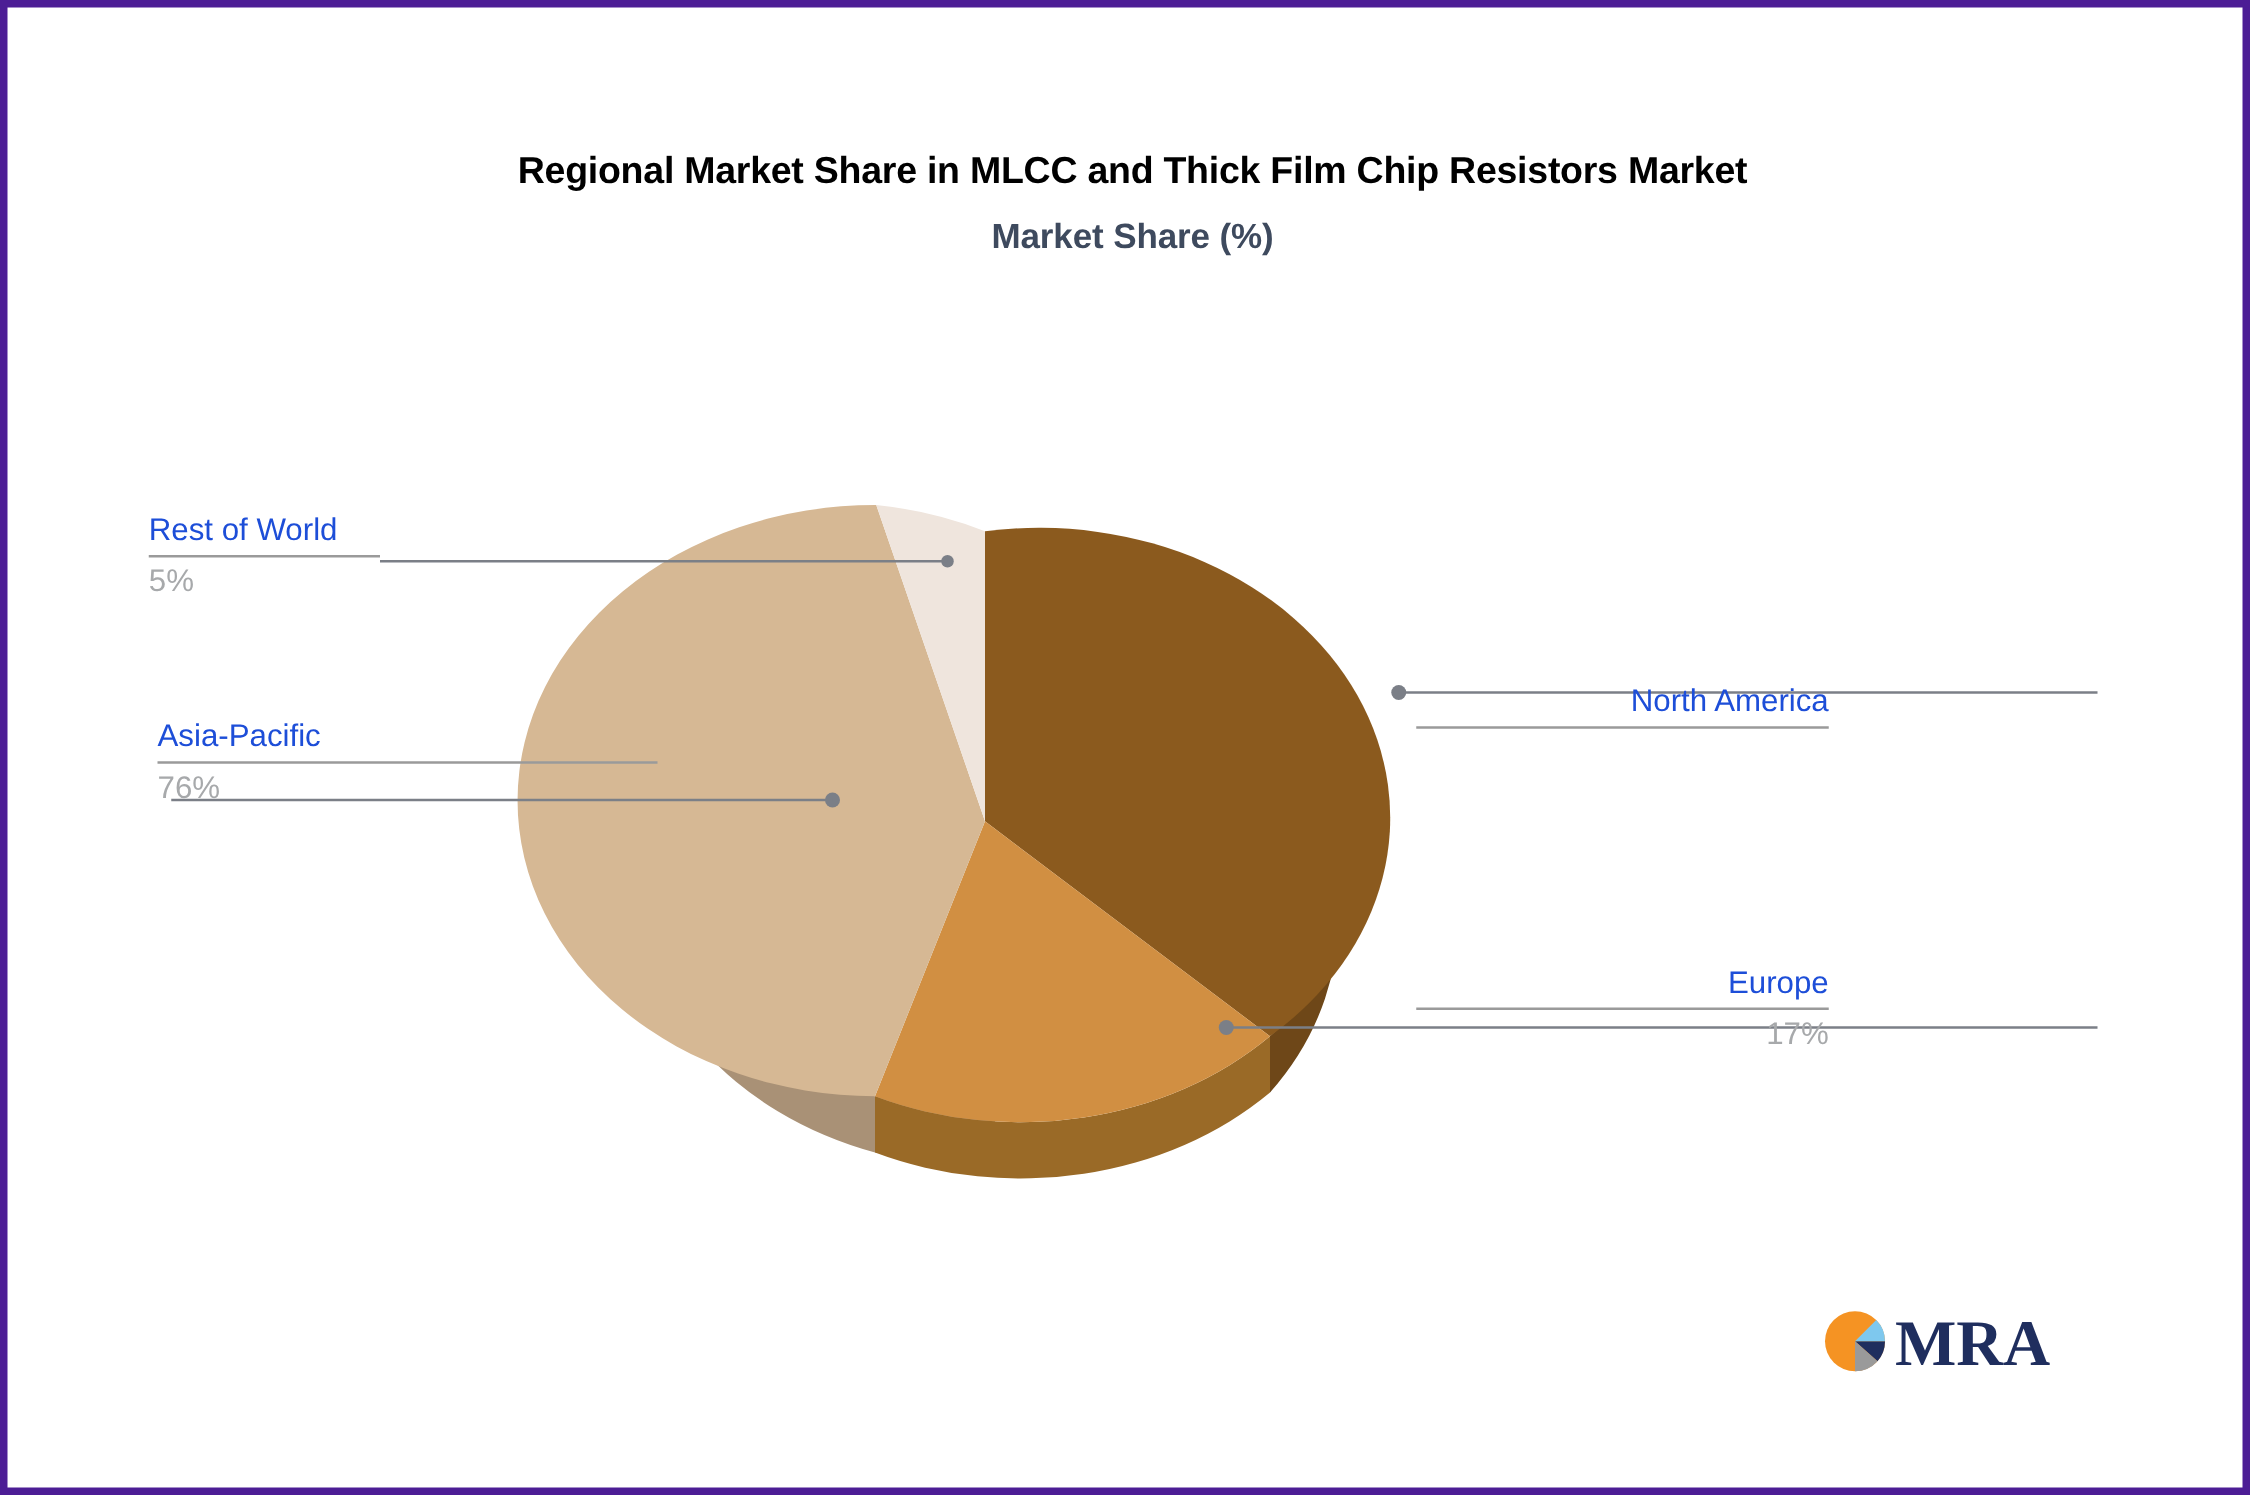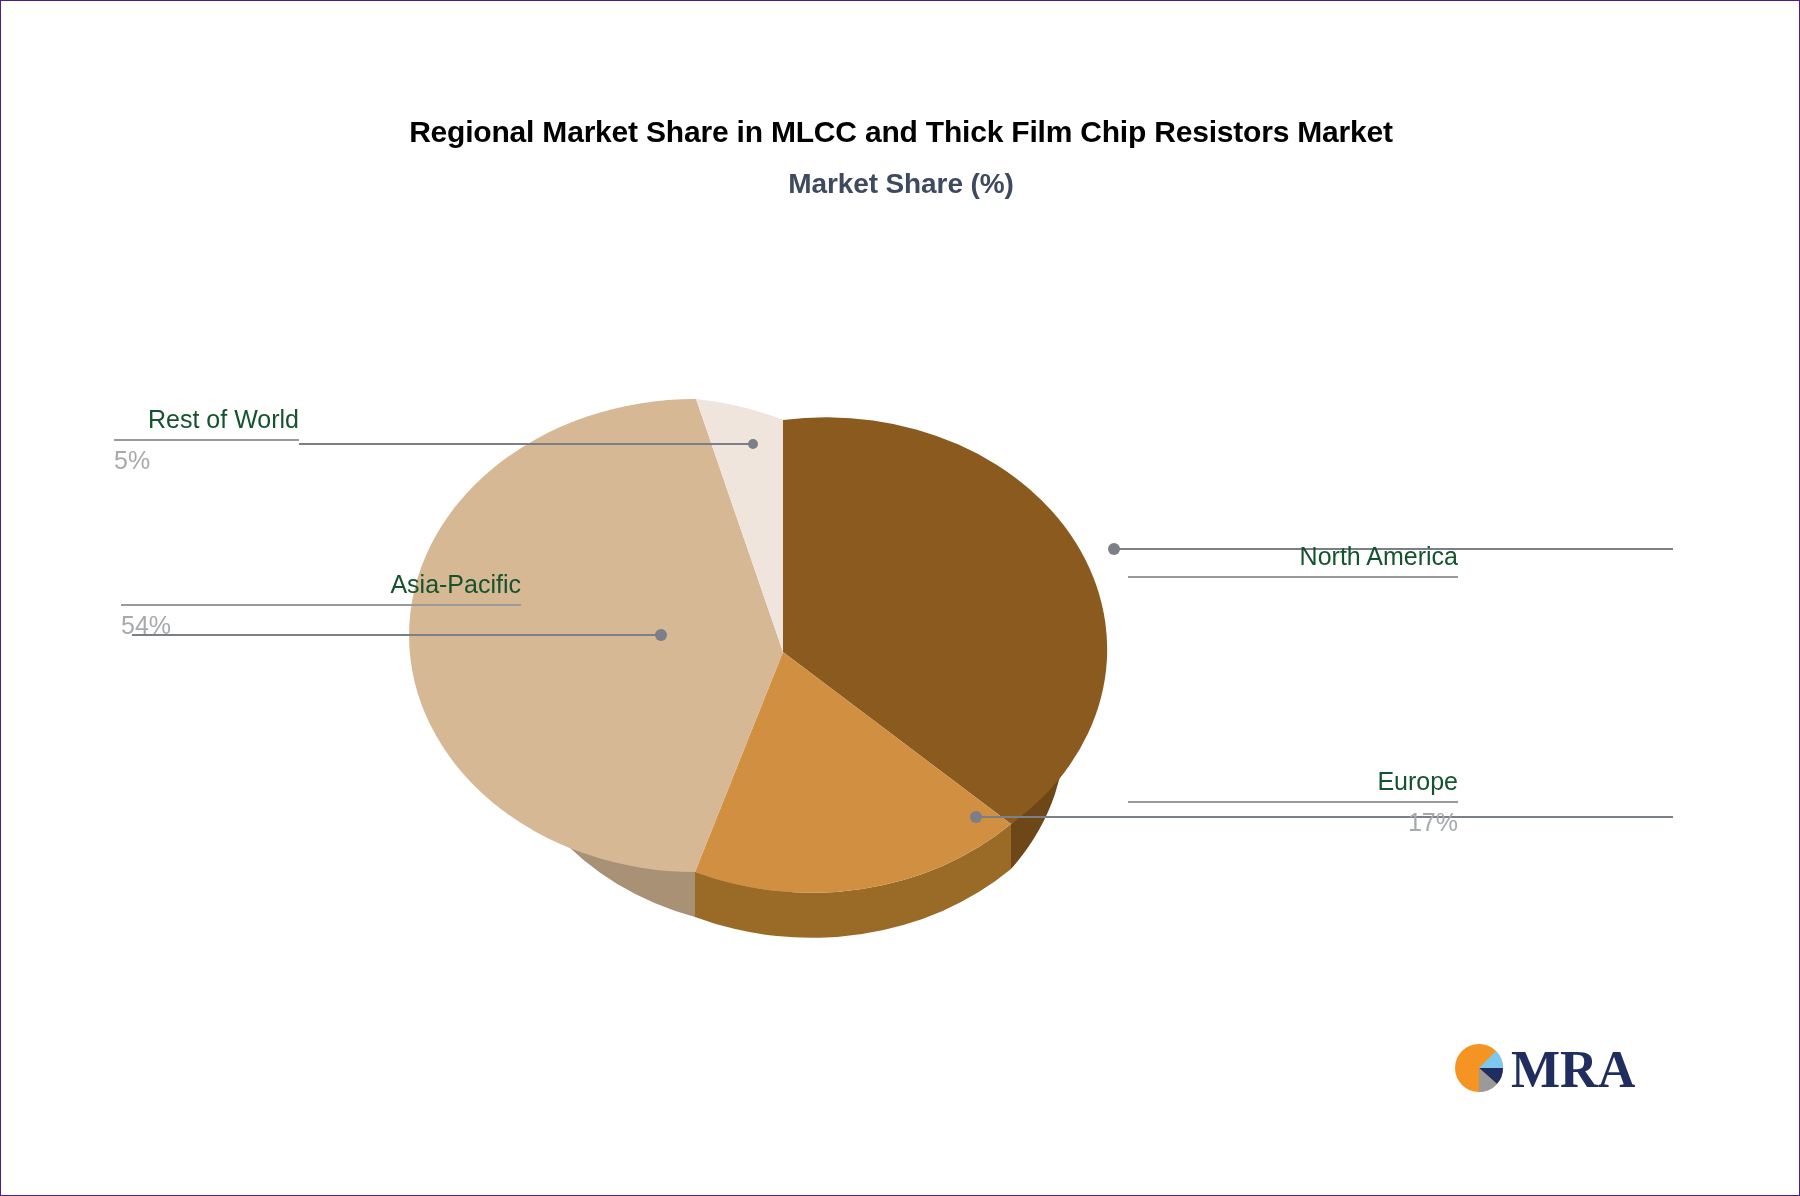--- a/index.html
+++ b/index.html
@@ -12,21 +12,21 @@
     height: 1196px;
     font-family: "Liberation Sans", sans-serif;
     overflow: hidden;
   }
   #canvas {
     position: relative;
     width: 1800px;
     height: 1196px;
     background: #ffffff;
     box-sizing: border-box;
-    border: 1px solid #4c1d95;
+    border: 6px solid #4c1d95;
   }
 
   
   #chart-title {
     position: absolute;
     top: 114px;
     left: 0;
     width: 1800px;
     text-align: center;
     font-size: 30px;
@@ -57,24 +57,23 @@
     height: 1196px;
   }
 
   
   .callout {
     position: absolute;
     width: 330px;
   }
   .callout .cl-name {
     font-size: 25px;
-    color: #14532d;
+    color: #1d4ed8;
     line-height: 30px;
     white-space: nowrap;
-    text-align: right;
   }
   .callout .cl-rule {
     height: 2px;
     background: #9a9a9a;
     margin: 5px 0 4px 0;
   }
   .callout .cl-value {
     font-size: 25px;
     color: #a7a9ab;
     line-height: 30px;
@@ -146,21 +145,21 @@
 
   <div class="callout left" id="callout-rest-of-world">
     <div class="cl-name">Rest of World</div>
     <div class="cl-rule"></div>
     <div class="cl-value">5%</div>
   </div>
 
   <div class="callout left" id="callout-asia-pacific">
     <div class="cl-name">Asia-Pacific</div>
     <div class="cl-rule"></div>
-    <div class="cl-value">54%</div>
+    <div class="cl-value">76%</div>
   </div>
 
   <div class="callout right" id="callout-north-america">
     <div class="cl-name">North America</div>
     <div class="cl-rule"></div>
   </div>
 
   <div class="callout right" id="callout-europe">
     <div class="cl-name">Europe</div>
     <div class="cl-rule"></div>

